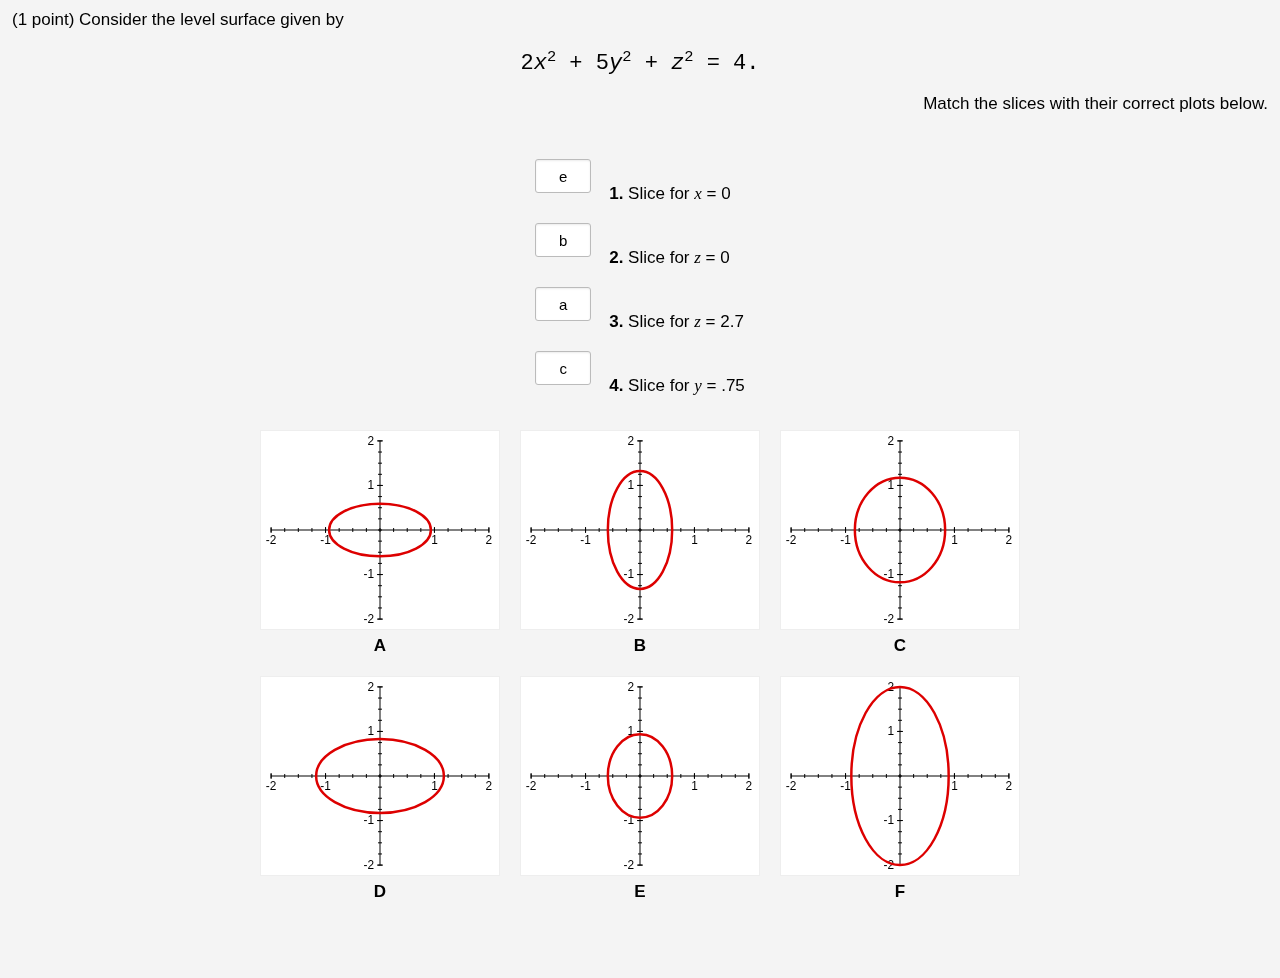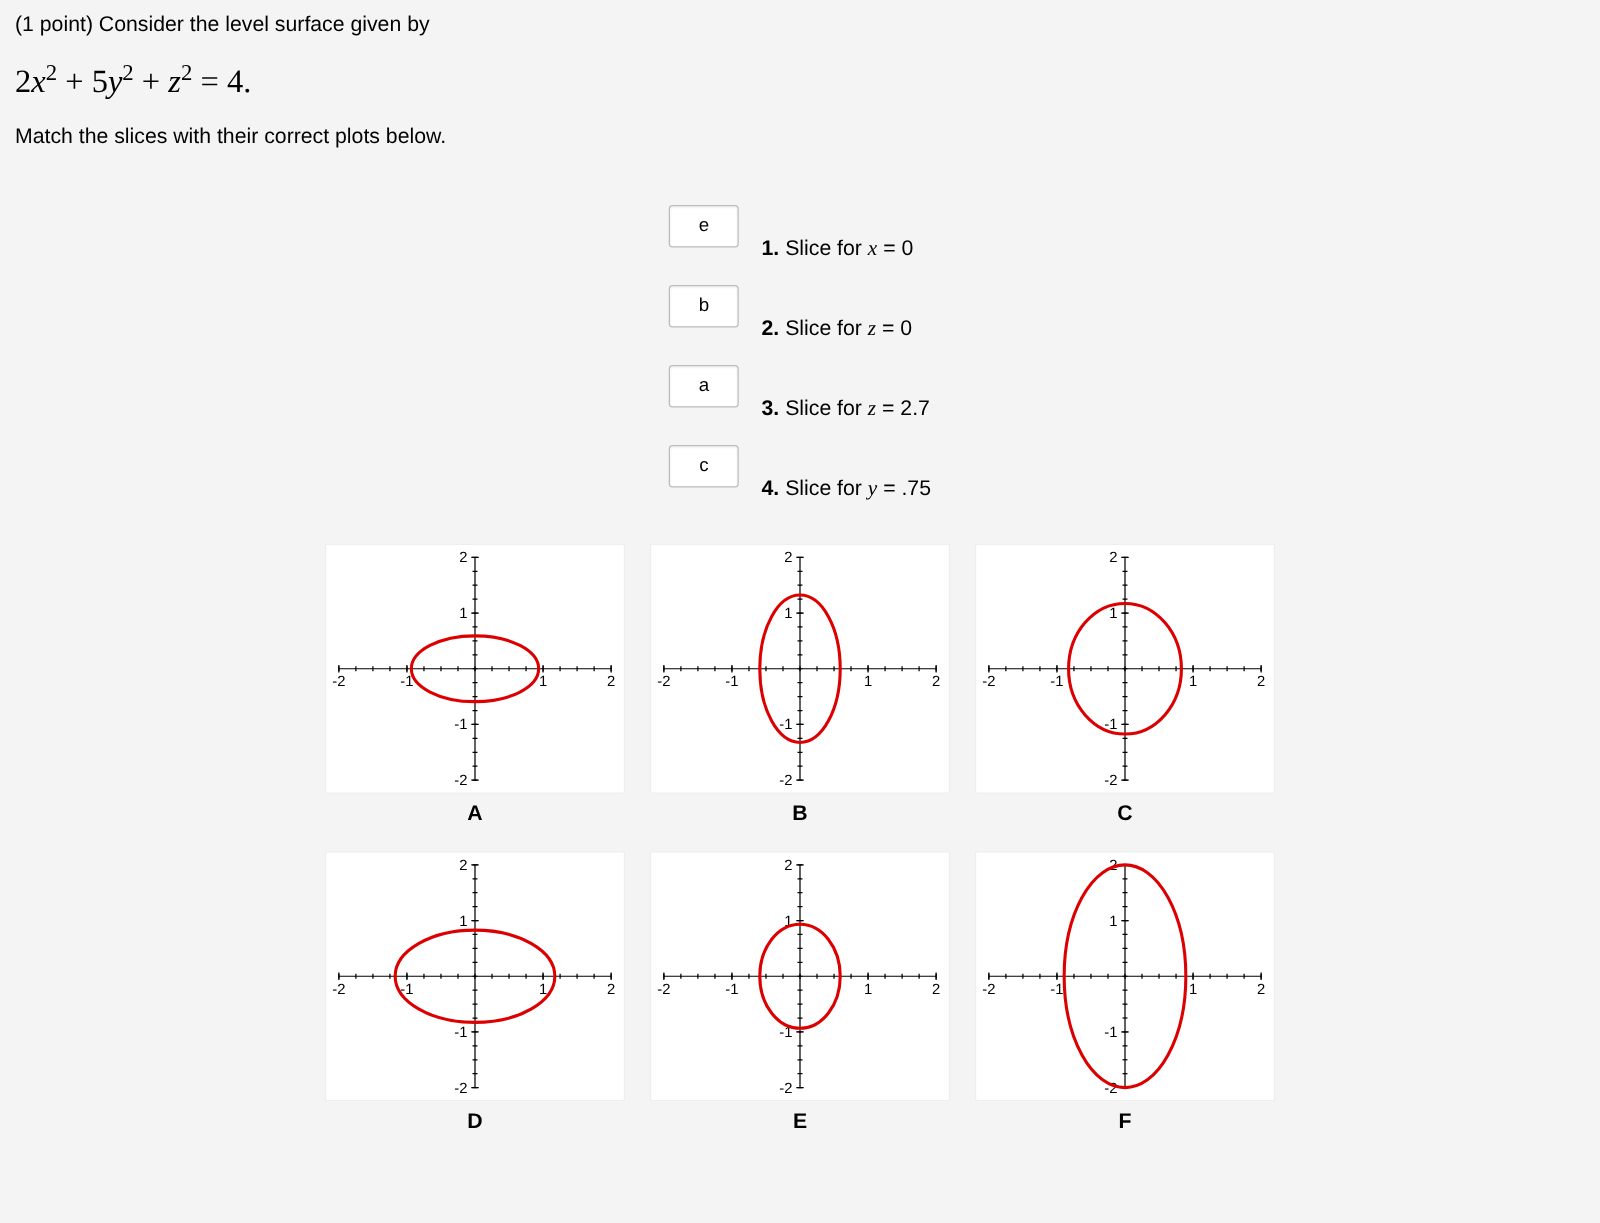--- a/index.html
+++ b/index.html
@@ -6,28 +6,29 @@
   body {
     margin: 0;
     padding: 10px 12px;
     font-family: Arial, Helvetica, sans-serif;
     font-size: 17px;
     color: #000;
     background: #f4f4f4;
   }
   .prompt { margin-bottom: 12px; }
   .equation {
-    font-family: Liberation Serif, serif;
+    text-align: center;
+    font-family: Liberation Mono, monospace;
     font-style: italic;
-    font-size: 26px;
+    font-size: 22px;
     margin: 18px 0;
   }
   .equation .n { font-style: normal; }
   .equation sup { font-size: 0.7em; font-style: normal; }
-  .instr { margin-bottom: 30px; }
+  .instr { margin-bottom: 30px; text-align: right; }
   .match-block {
     display: flex;
     flex-direction: column;
     align-items: flex-start;
     margin: 0 auto 30px auto;
     width: fit-content;
   }
   .match-row {
     display: flex;
     align-items: center;

